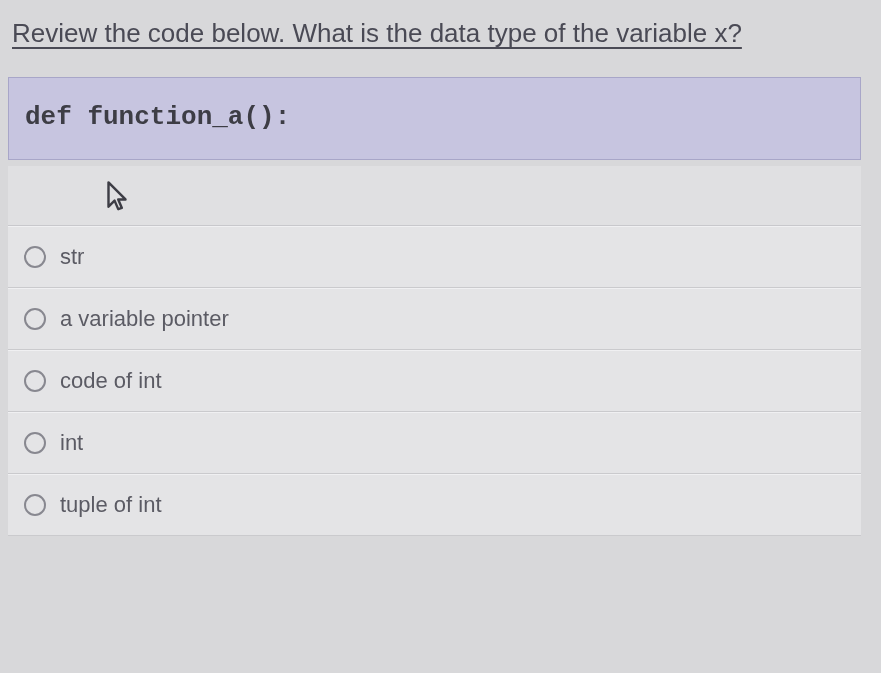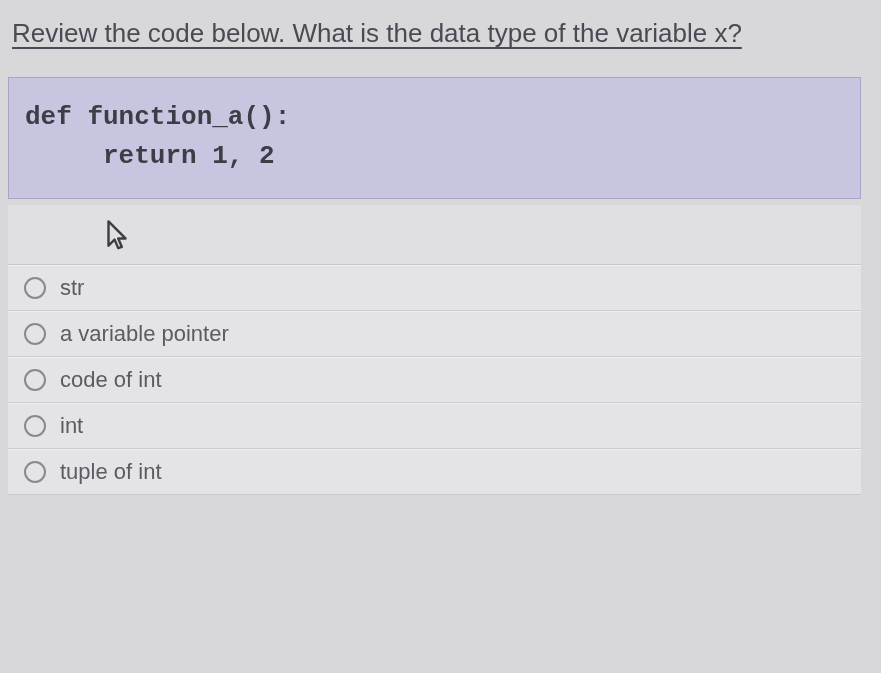--- a/index.html
+++ b/index.html
@@ -51,21 +51,21 @@
       position: absolute;
       left: 96px;
       top: 14px;
     }
     .options {
       background: #e4e4e6;
     }
     .option-row {
       display: flex;
       align-items: center;
-      height: 46px;
+      height: 62px;
       padding-left: 16px;
       border-bottom: 1px solid #cacacd;
       border-top: 1px solid #f0f0f2;
     }
     .radio {
       width: 22px;
       height: 22px;
       border: 2px solid #888890;
       border-radius: 50%;
       margin-right: 14px;
@@ -78,21 +78,20 @@
     }
   </style>
 </head>
 <body>
 
 <div class="container">
   <div class="question-title">Review the code below.  What is the data type of the variable x?</div>
 
   <div class="code-block">
     <div class="code-line">def function_a():</div>
-    <div class="code-line">     return 1, 2</div>
     <div class="code-line"></div>
   </div>
 
   <div class="cursor-area">
     <span class="cursor-icon">
       <svg width="26" height="34" viewBox="0 0 20 28">
         <path d="M 3 2 L 3 22 L 8 17 L 11 24 L 14 23 L 11 16 L 17 16 Z" fill="none" stroke="#3d3d45" stroke-width="2" stroke-linejoin="round"></path>
       </svg>
     </span>
   </div>

